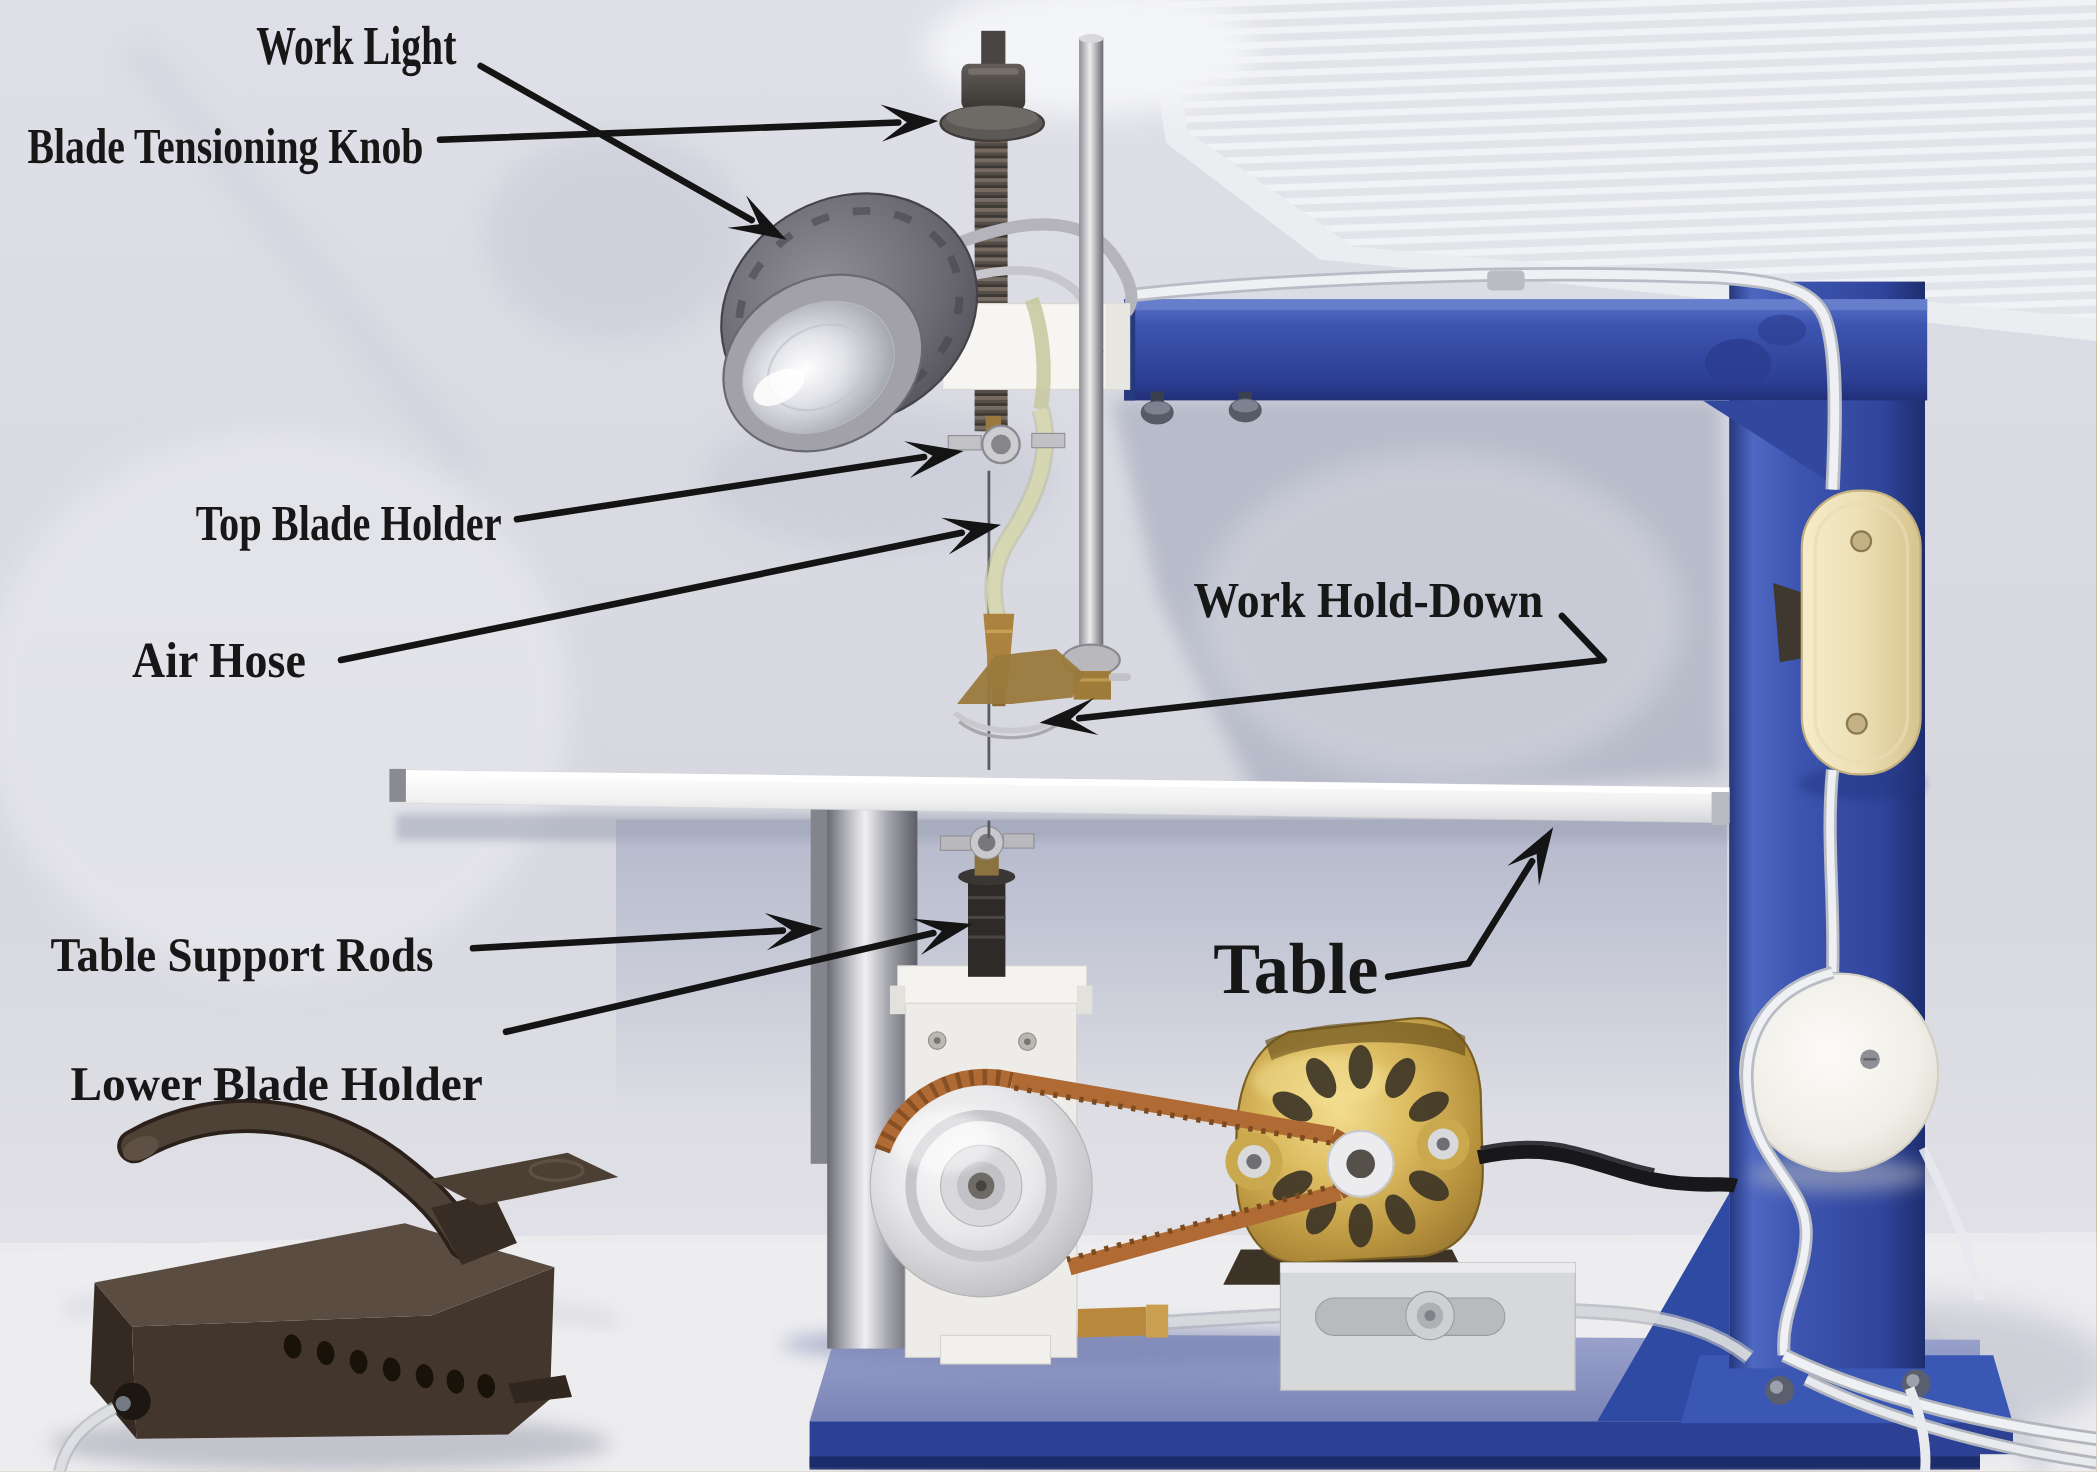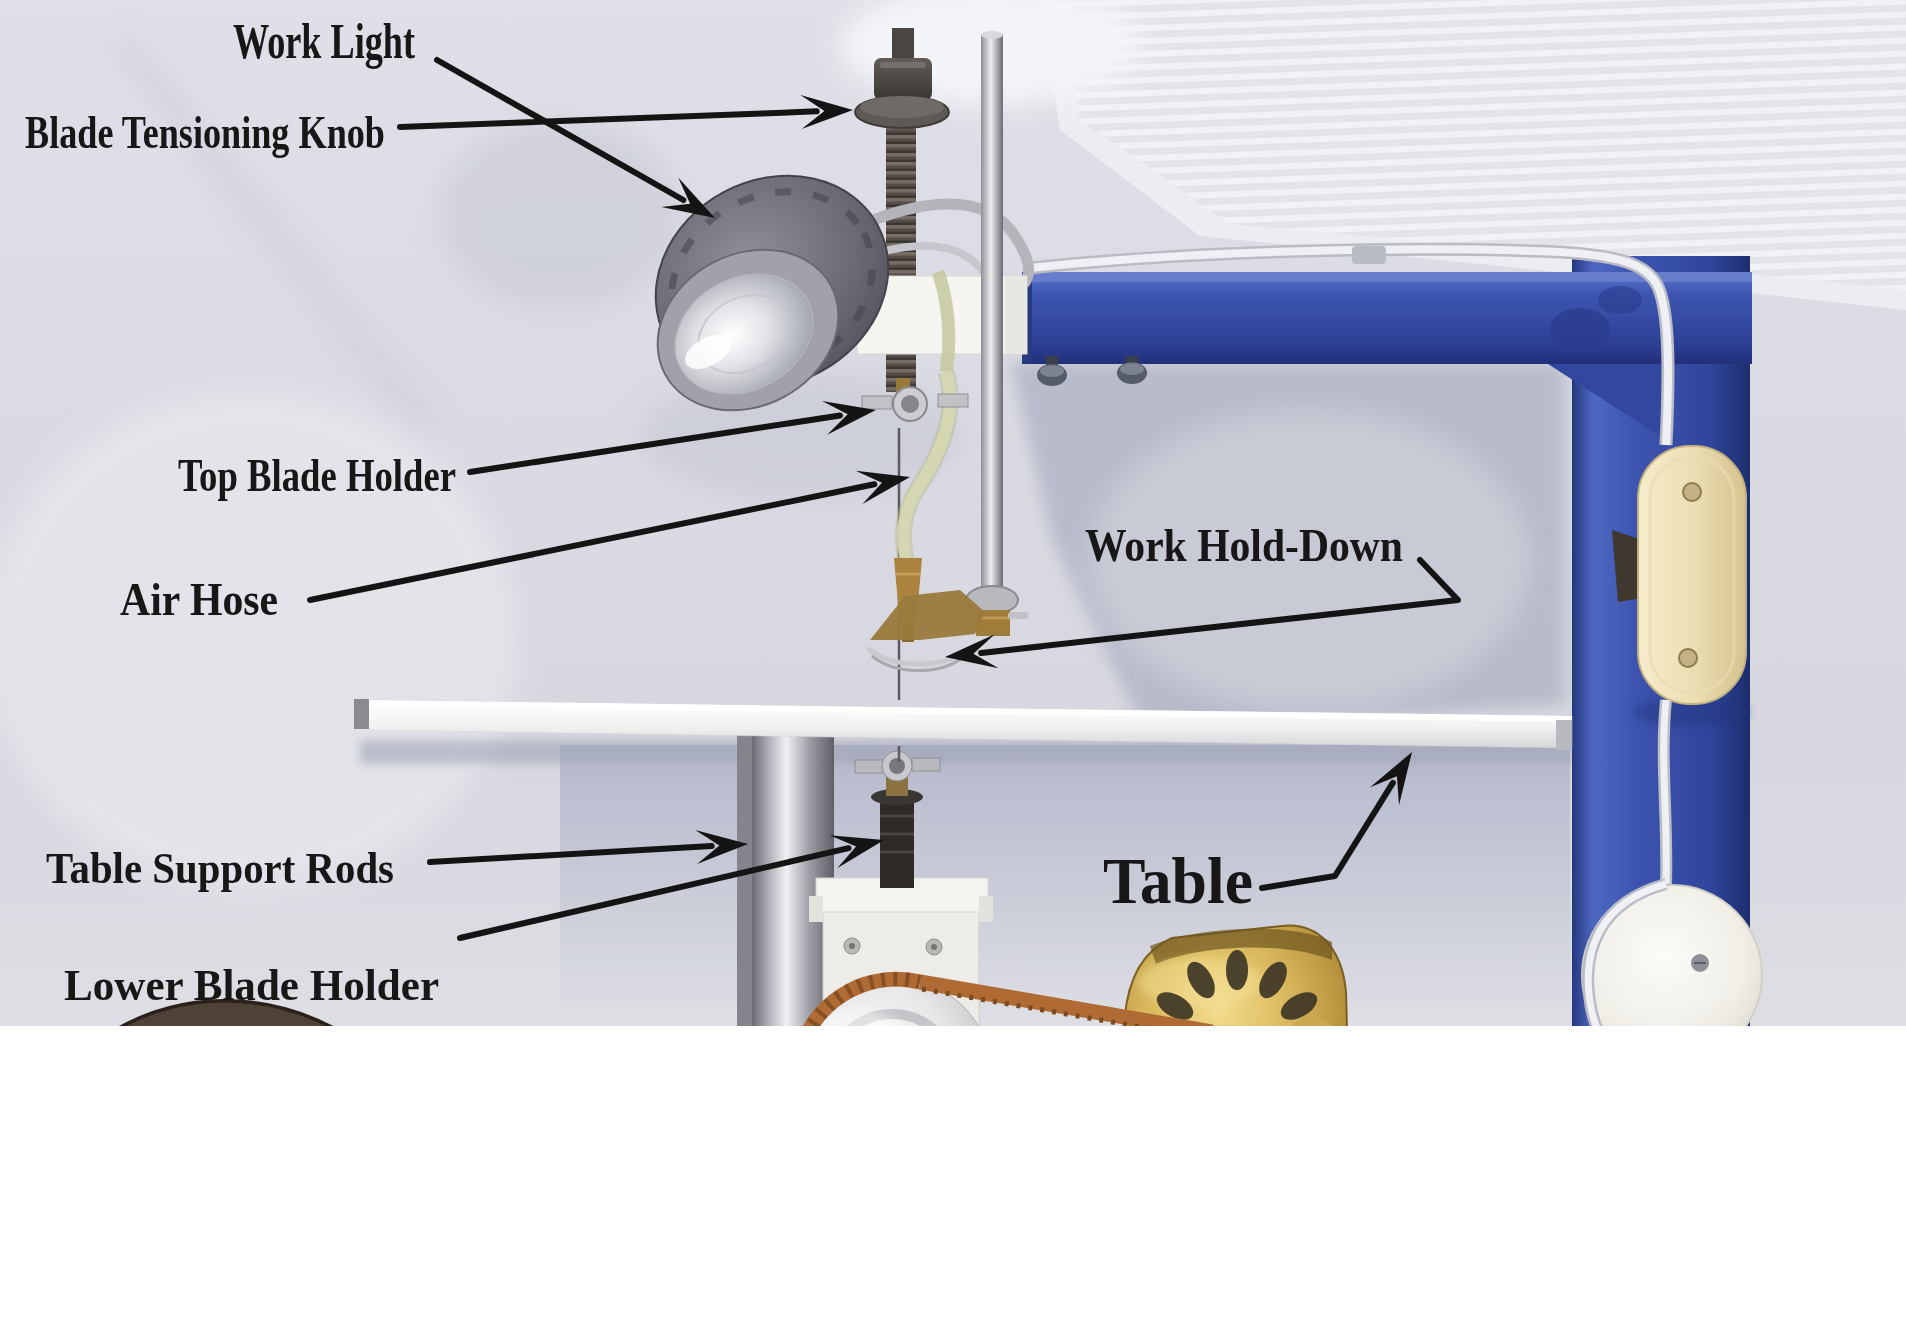--- a/index.html
+++ b/index.html
@@ -1,16 +1,16 @@
 <!DOCTYPE html>
 <html><head>
 <meta charset="utf-8">
 <style>
   html,body{margin:0;padding:0;background:#ffffff;}
-  .stage{position:relative;width:1906px;height:1026px;overflow:hidden;background:#a16207;}
+  .stage{position:relative;width:1906px;height:1338px;overflow:hidden;background:#a16207;}
   svg{position:absolute;left:0;top:0;}
   .lbl{font-family:"Liberation Serif","DejaVu Serif",serif;font-weight:700;fill:#171717;}
 </style>
 </head>
 <body>
 
 <div class="stage">
 <svg width="1906" height="1338" viewBox="0 0 1906 1338">
   <defs>
     <linearGradient id="gBg" x1="0" y1="0" x2="0" y2="1">

